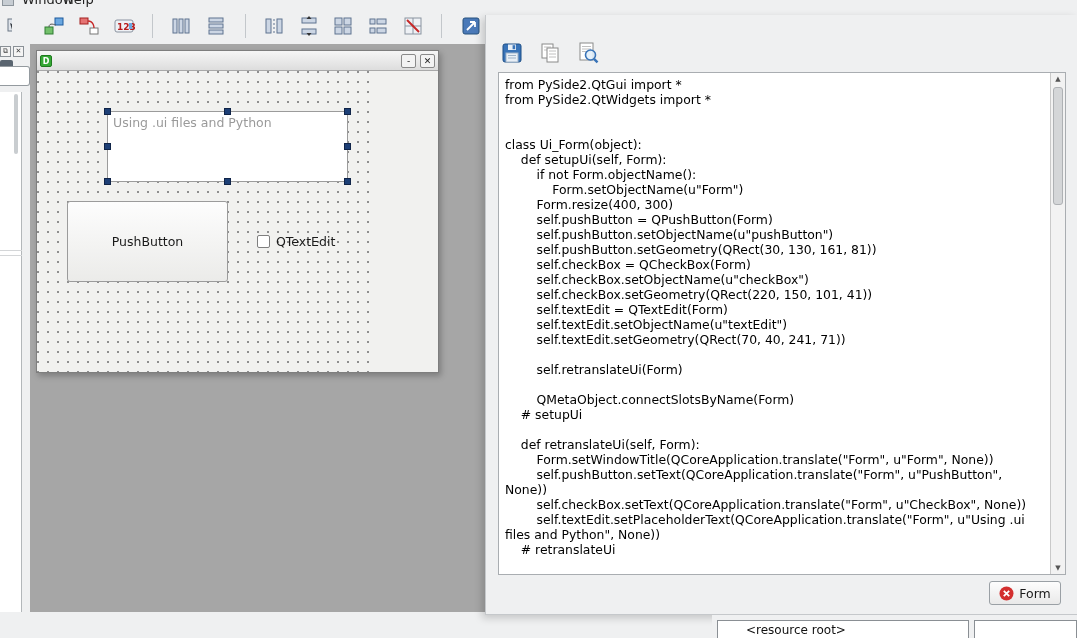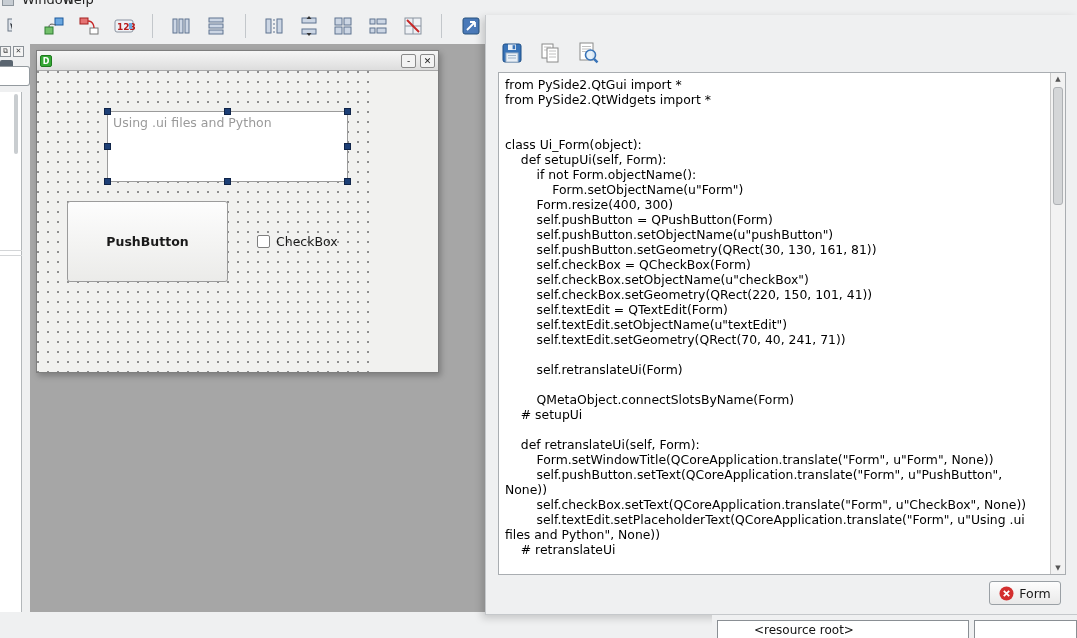--- a/index.html
+++ b/index.html
@@ -47,41 +47,41 @@
     background-image:radial-gradient(circle,#8f8f8f 1px, transparent 1.3px);
     background-size:10px 10px; background-position:6px 6px; }
 
   
   .w-textedit { position:absolute; left:70px; top:40px; width:241px; height:71px; background:#ffffff; border:1px solid #9b9b9b; padding:3px 5px; }
   .placeholder { color:#9a9a9a; font-size:12.5px; }
   .handle { position:absolute; width:7px; height:7px; background:#1d3f76; border:1px solid #102448; }
   .h-nw{left:-4px;top:-4px;} .h-n{left:calc(50% - 4px);top:-4px;} .h-ne{right:-4px;top:-4px;}
   .h-w{left:-4px;top:calc(50% - 4px);} .h-e{right:-4px;top:calc(50% - 4px);}
   .h-sw{left:-4px;bottom:-4px;} .h-s{left:calc(50% - 4px);bottom:-4px;} .h-se{right:-4px;bottom:-4px;}
-  .w-pushbutton { position:absolute; left:30px; top:130px; width:161px; height:81px; background:linear-gradient(180deg,#fdfdfd,#ebebe9); border:1px solid #9b9b9b; border-radius:3px; display:flex; align-items:center; justify-content:center; font-size:12.5px; color:#1a1a1a;font-weight:bold; }
+  .w-pushbutton { position:absolute; left:30px; top:130px; width:161px; height:81px; background:linear-gradient(180deg,#fdfdfd,#ebebe9); border:1px solid #9b9b9b; border-radius:3px; display:flex; align-items:center; justify-content:center; font-size:12.5px; color:#1a1a1a; }
   .w-checkbox { position:absolute; left:220px; top:150px; width:101px; height:41px; display:flex; align-items:center; gap:6px; }
   .cb-ind { width:13px; height:13px; background:#fff; border:1px solid #7f7f7f; border-radius:2px; }
   .cb-label { font-size:12.5px; color:#1a1a1a; }
 
   
   .dialog { position:absolute; left:485px; top:15px; width:592px; height:600px; background:#eff0f1; border-left:1px solid #c5c8cb; border-bottom:1px solid #c5c8cb; box-shadow:-3px 3px 8px rgba(0,0,0,.18); }
   .dlg-toolbar { position:absolute; left:12px; top:24px; display:flex; gap:10px; }
   .dlg-tbtn { width:28px; height:28px; display:flex; align-items:center; justify-content:center; border-radius:3px; }
   .codeview { position:absolute; left:12px; top:57px; width:568px; height:503px; background:#ffffff; border:1px solid #a9adb1; }
   .codetext { position:absolute; left:0; top:0; right:15px; bottom:0; overflow:hidden; padding:4px 2px 4px 6px; font-family:"DejaVu Sans","Liberation Sans",sans-serif; font-size:12.4px; line-height:15px; white-space:pre-wrap; word-wrap:break-word; color:#000; }
   .vscroll { position:absolute; right:0; top:0; bottom:0; width:15px; background:#f2f2f2; border-left:1px solid #c9c9c9; }
   .varrow { position:absolute; left:0; width:14px; height:12px; font-size:7px; color:#555; text-align:center; line-height:12px; }
   .varrow.up { top:0; } .varrow.down { bottom:0; }
   .vthumb { position:absolute; left:2px; top:14px; width:10px; height:118px; background:#d4d6d8; border:1px solid #aeb1b4; border-radius:3px; }
   .close-btn { position:absolute; right:16px; top:566px; width:72px; height:24px; background:linear-gradient(180deg,#fdfdfd,#e9e9e9); border:1px solid #9aa0a5; border-radius:3px; display:flex; align-items:center; justify-content:center; gap:5px; font-size:12.5px; color:#1a1a1a; }
 
   
   .bottomfrag { position:absolute; left:712px; top:615px; width:365px; height:23px; background:#eff0f1; }
   .res-box { position:absolute; left:5px; top:5px; width:252px; height:20px; background:#fff; border:1px solid #8a8f94; padding-top:2px; }
-  .res-label { font-size:12px; color:#111; padding-left:36px; }
+  .res-label { font-size:12px; color:#111; padding-left:28px; }
   .res-box2 { position:absolute; left:262px; top:5px; width:103px; height:20px; background:#fff; border:1px solid #8a8f94; }
 
   svg { display:block; }
 </style>
 </head>
 <body>
 
 <div class="menubar">
   <span class="micon"></span>
   <span class="mitem m0">Window</span>
@@ -209,21 +209,21 @@
         <div class="handle h-ne"></div>
         <div class="handle h-w"></div>
         <div class="handle h-e"></div>
         <div class="handle h-sw"></div>
         <div class="handle h-s"></div>
         <div class="handle h-se"></div>
       </div>
       <div class="w-pushbutton">PushButton</div>
       <div class="w-checkbox">
         <div class="cb-ind"></div>
-        <span class="cb-label">CheckBox</span>
+        <span class="cb-label">QTextEdit</span>
       </div>
     </div>
   </div>
 </div>
 
 <div class="dialog">
   <div class="dlg-toolbar">
     <div class="dlg-tbtn">
       <svg width="24" height="24">
           <rect x="3" y="3" width="18" height="18" rx="2" fill="#3873b8" stroke="#1d4e86"></rect>

